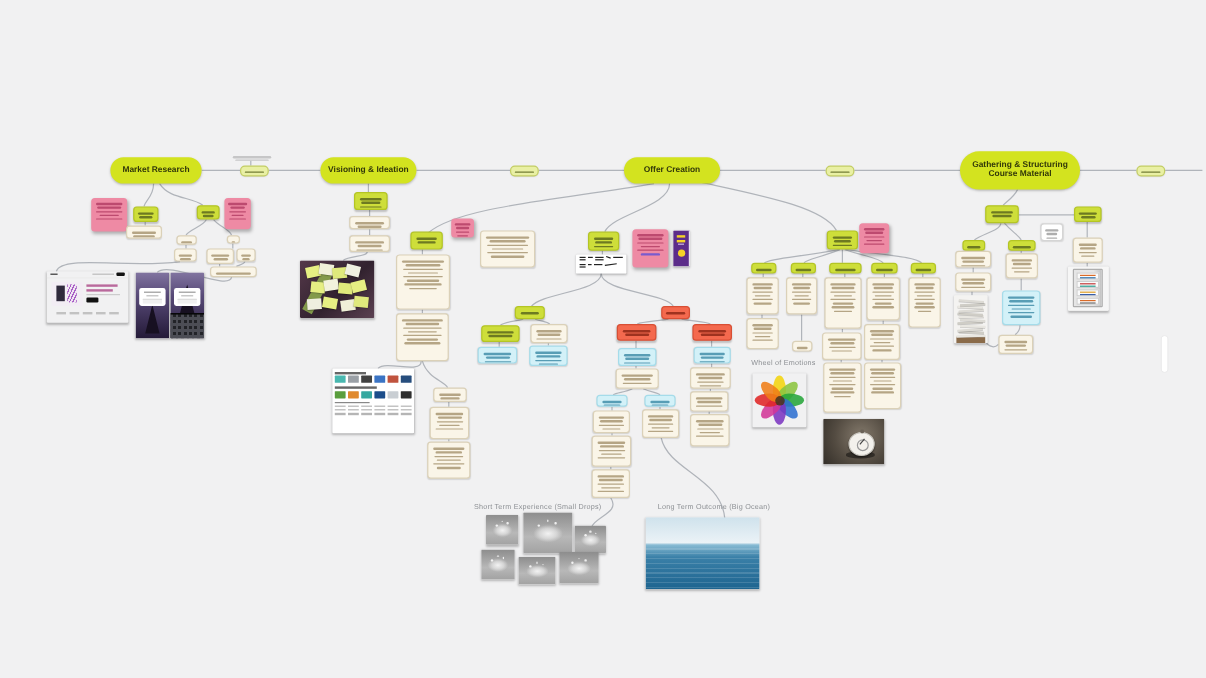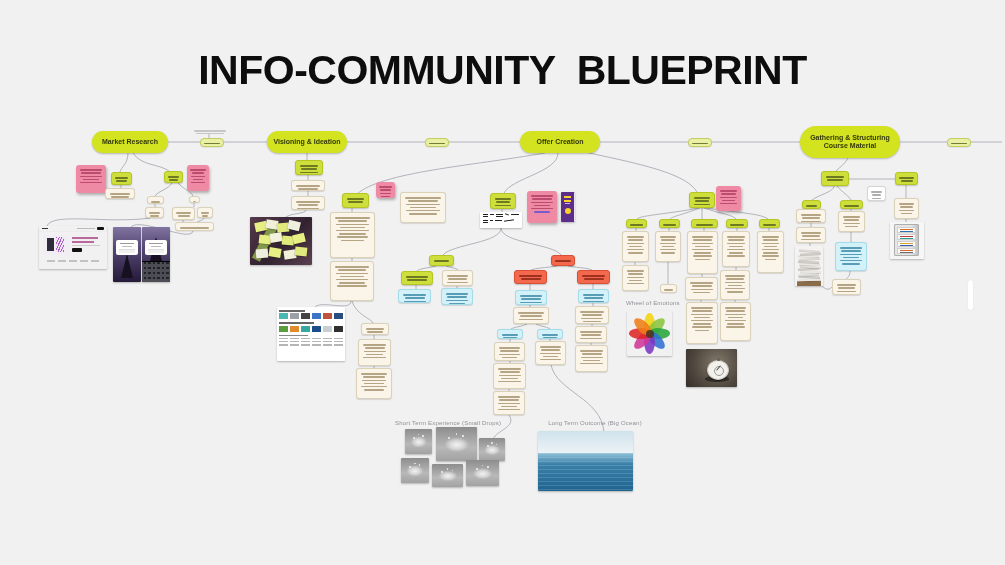--- a/index.html
+++ b/index.html
@@ -117,21 +117,20 @@
       <path d="M906 185 V198"></path>
       <path d="M837 186 C843 193 849 196 851 200"></path>
       <path d="M811 223 V227"></path>
       <path d="M810 243 V246"></path>
       <path d="M851 209 V211"></path>
       <path d="M851 232 V242"></path>
       <path d="M850 271 C850 276 848 277 846 279"></path>
       <path d="M906 219 V222"></path>
       <path d="M822 286 C827 291 830 289 832 287"></path>
     </svg>
-  <h1 id="title">INFO-COMMUNITY  BLUEPRINT</h1>
 <div class="n section" style="left: 92px; top: 131px; width: 76px; height: 22px;">Market Research</div>
     <div class="n section" style="left: 267px; top: 131px; width: 80px; height: 22px;">Visioning &amp; Ideation</div>
     <div class="n section" style="left: 520px; top: 131px; width: 80px; height: 22px;">Offer Creation</div>
     <div class="n section" style="left: 800px; top: 126px; width: 100px; height: 32px;">Gathering &amp; Structuring Course Material</div>
     <div class="n pill" style="left: 200px; top: 138px; width: 24px; height: 9px;">
       <div class="tl" style="width: 94%;"></div>
     </div>
     <div class="n pill" style="left: 425px; top: 138px; width: 24px; height: 9px;">
       <div class="tl" style="width: 94%;"></div>
     </div>

